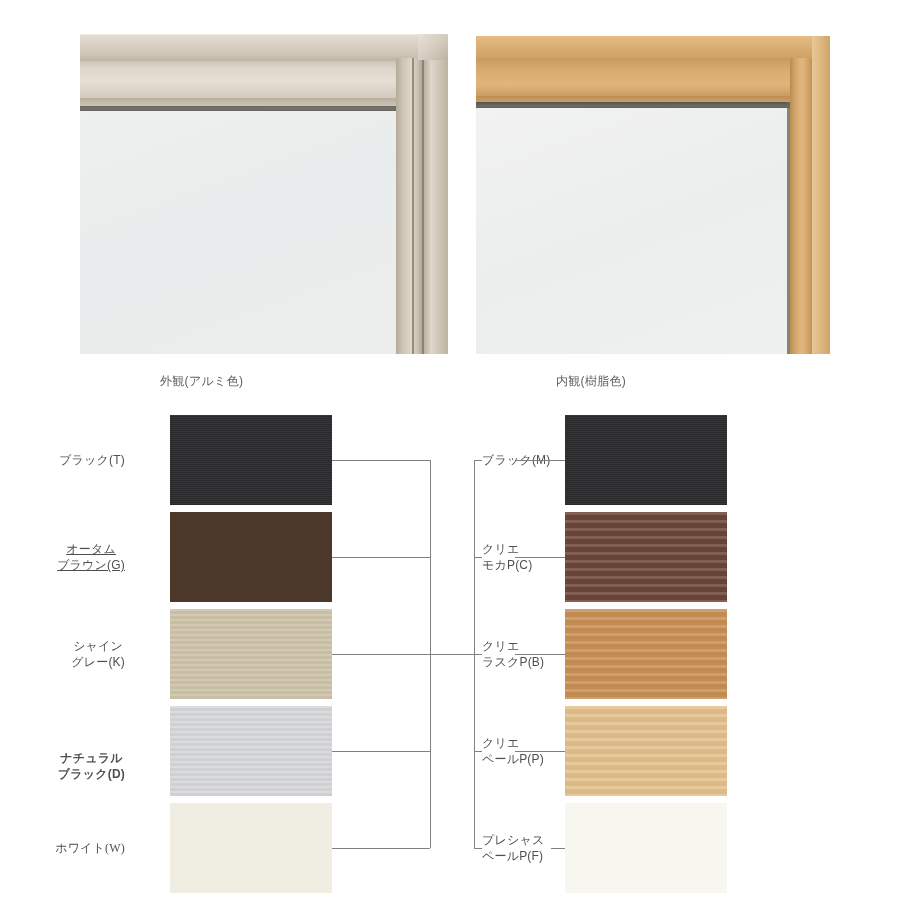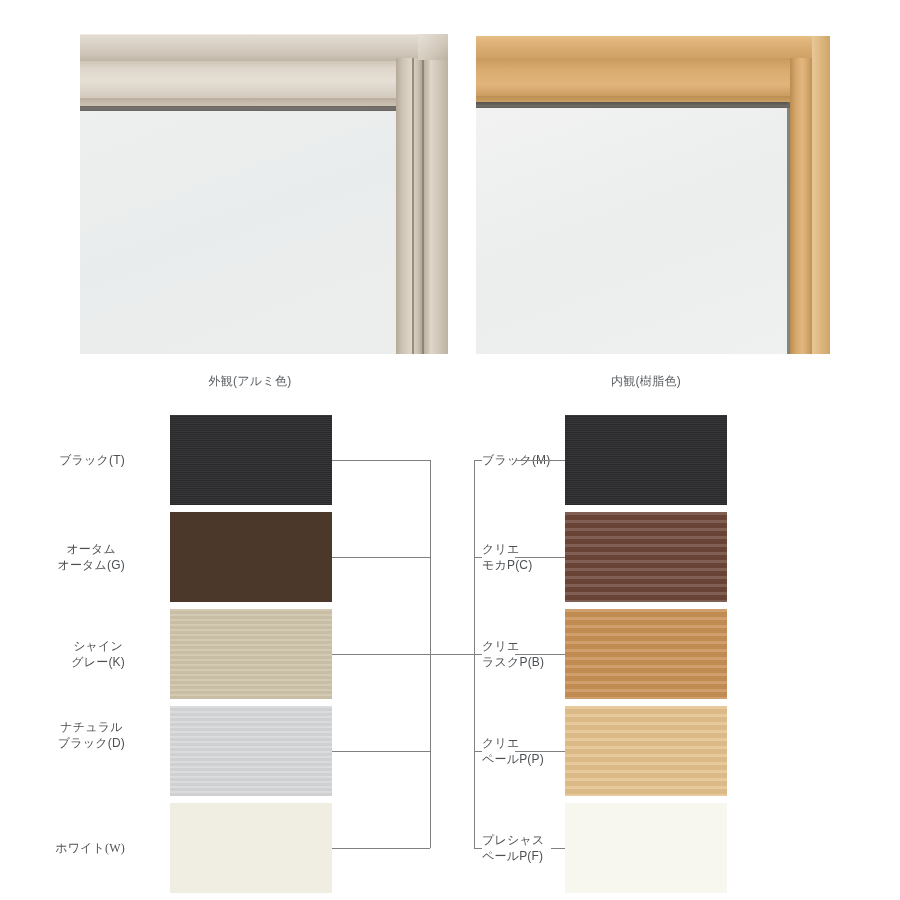--- a/index.html
+++ b/index.html
@@ -94,21 +94,21 @@
     background:linear-gradient(90deg,#e8c896 0%,#ddb77f 50%,#cfa568 100%);
   }
   .int-jamb-dark{
     position:absolute;right:44px;top:74px;bottom:8px;width:3px;
     background:#6b6762;opacity:.8;
   }
 
   
   .cap{
     position:absolute;font-size:12px;color:#5a5e61;letter-spacing:.3px;
-    text-align:center;white-space:nowrap;
+    text-align:left;white-space:nowrap;
   }
   .cap-ext{left:160px;top:373px;width:180px;}
   .cap-int{left:556px;top:373px;width:180px;}
 
   
   .chart{position:absolute;left:0;top:405px;width:900px;height:495px;}
 
   .swatch{position:absolute;width:162px;height:90px;}
   .swatch .sw-fill{position:absolute;inset:0;}
   .sw-left{left:170px;}
@@ -192,35 +192,35 @@
   <div class="chart" id="chart">
       <div class="swatch sw-border sw-left" style="top: 10px;">
         <div class="sw-fill grain-fine" style="background: rgb(43, 43, 45);"></div>
       </div>
       <div class="lbl lbl-left" style="top: 47px;">
         <div>ブラック(T)</div>
       </div>
       <div class="swatch sw-border sw-left" style="top: 107px;">
         <div class="sw-fill grain-none" style="background: rgb(75, 56, 43);"></div>
       </div>
-      <div class="lbl lbl-left" style="top: 136px;">
+      <div class="lbl lbl-left" style="top: 136px; text-decoration: underline;">
         <div>オータム</div>
-        <div>オータム(G)</div>
+        <div>ブラウン(G)</div>
       </div>
       <div class="swatch sw-border sw-left" style="top: 204px;">
         <div class="sw-fill grain-soft" style="background: rgb(207, 196, 171);"></div>
       </div>
       <div class="lbl lbl-left" style="top: 233px;">
         <div>シャイン</div>
         <div>グレー(K)</div>
       </div>
       <div class="swatch sw-border sw-left" style="top: 301px;">
         <div class="sw-fill grain-soft" style="background: rgb(215, 216, 218);"></div>
       </div>
-      <div class="lbl lbl-left" style="top: 314px;">
+      <div class="lbl lbl-left" style="top: 345px; font-weight: bold;">
         <div>ナチュラル</div>
         <div>ブラック(D)</div>
       </div>
       <div class="swatch sw-border sw-left" style="top: 398px;">
         <div class="sw-fill grain-none" style="background: rgb(240, 238, 226);"></div>
       </div>
       <div class="lbl lbl-left" style="top: 435px; font-family: Liberation Serif, serif;">
         <div>ホワイト(W)</div>
       </div>
       <div class="swatch sw-border sw-right" style="top: 10px;">

